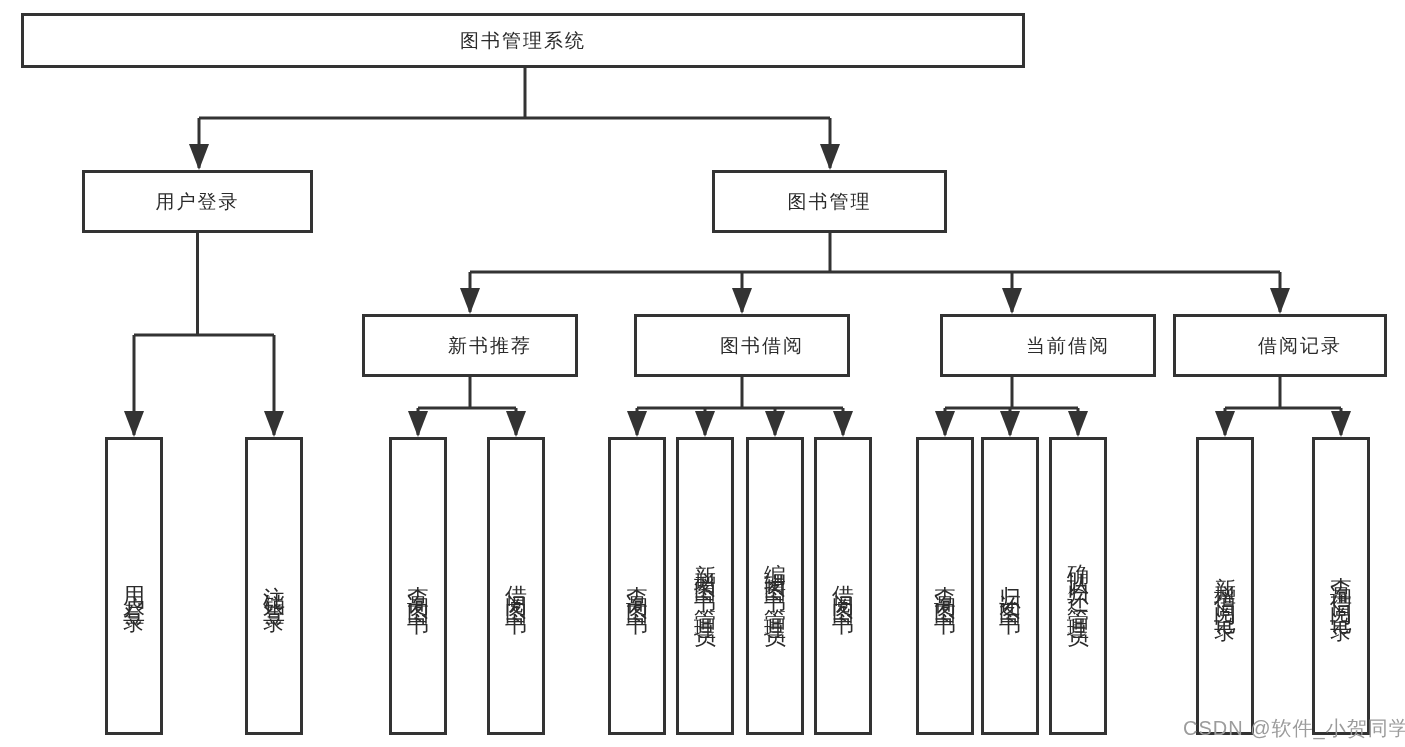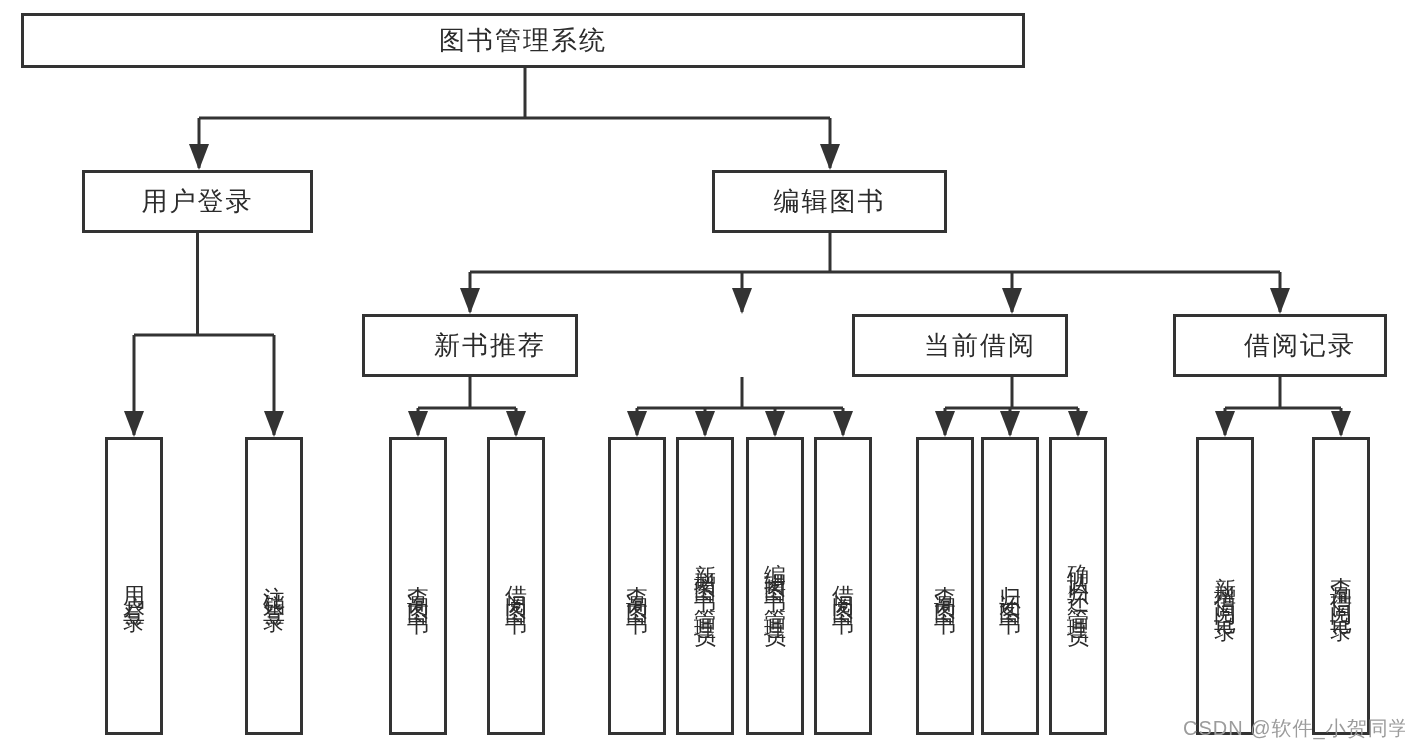--- a/index.html
+++ b/index.html
@@ -9,29 +9,29 @@
   body{font-family:"Liberation Sans","DejaVu Sans",sans-serif;color:var(--text);}
   .canvas{
     position:relative;width:1405px;height:747px;background:var(--background);overflow:hidden;
   }
   .connector-svg{position:absolute;left:0;top:0;width:1405px;height:747px;}
   .connector{stroke:var(--line);stroke-width:3;fill:none;}
   .arrowhead{fill:var(--line);stroke:none;}
   .node{
     position:absolute;box-sizing:border-box;border:3px solid var(--line);
     background:var(--background);display:flex;align-items:center;justify-content:center;
-    font-size:26px;letter-spacing:2px;color:var(--text);white-space:nowrap;
+    font-size:19px;letter-spacing:2px;color:var(--text);white-space:nowrap;
   }
   .node.root{left:21px;top:13px;width:1004px;height:55px;}
   .node.l2a{left:82px;top:170px;width:231px;height:63px;}
   .node.l2b{left:712px;top:170px;width:235px;height:63px;}
   .node.l3{top:314px;width:216px;height:63px;padding-left:40px;}
   .node.l3a{left:362px;}
   .node.l3b{left:634px;}
-  .node.l3c{left:852px;}
+  .node.l3c{left:940px;}
   .node.l3d{left:1173px;width:214px;}
   .leaf{
     position:absolute;box-sizing:border-box;border:3px solid var(--line);
     background:var(--background);top:437px;width:58px;height:298px;
     display:flex;align-items:center;justify-content:center;
   }
   .leaf span{
     writing-mode:vertical-rl;text-orientation:mixed;
     font-size:22px;letter-spacing:9px;color:var(--text);line-height:1;
   }
@@ -113,25 +113,28 @@
   </svg>
 
   <div class="node root">
     <span>图书管理系统</span>
   </div>
 
   <div class="node l2a">
     <span>用户登录</span>
   </div>
   <div class="node l2b">
-    <span>编辑图书</span>
+    <span>图书管理</span>
   </div>
 
   <div class="node l3 l3a">
     <span>新书推荐</span>
+  </div>
+  <div class="node l3 l3b">
+    <span>图书借阅</span>
   </div>
   <div class="node l3 l3c">
     <span>当前借阅</span>
   </div>
   <div class="node l3 l3d">
     <span>借阅记录</span>
   </div>
 
   <div class="leaf x105">
     <span>用户登录</span>

